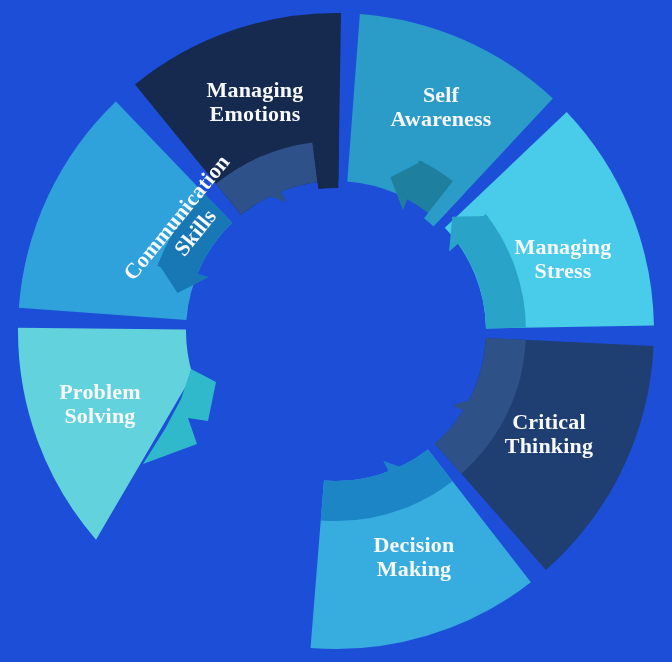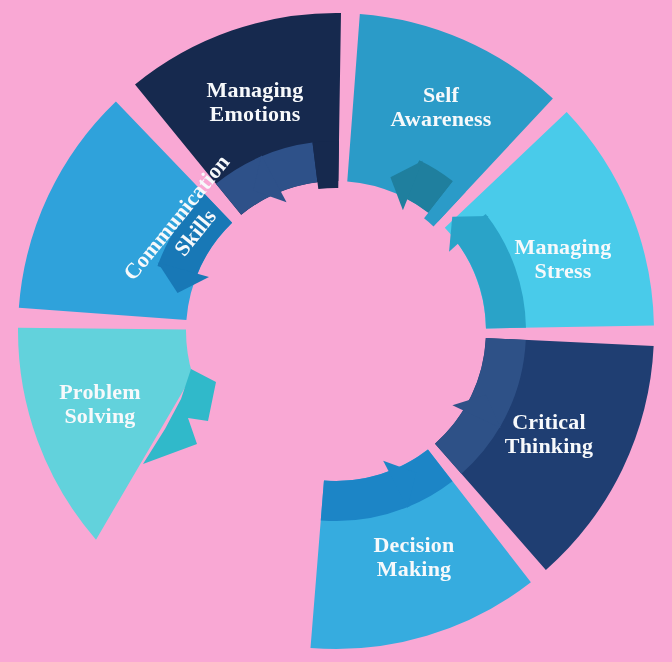--- a/index.html
+++ b/index.html
@@ -8,21 +8,21 @@
     padding: 0;
     background: #000000;
     width: 672px;
     height: 662px;
     overflow: hidden;
   }
   .stage {
     position: relative;
     width: 672px;
     height: 662px;
-    background: #f9a8d4;
+    background: #1d4ed8;
   }
   svg {
     display: block;
   }
   .seg-label {
     font-family: "Liberation Serif", "DejaVu Serif", serif;
     font-weight: 700;
     letter-spacing: 0.2px;
   }
 </style>

